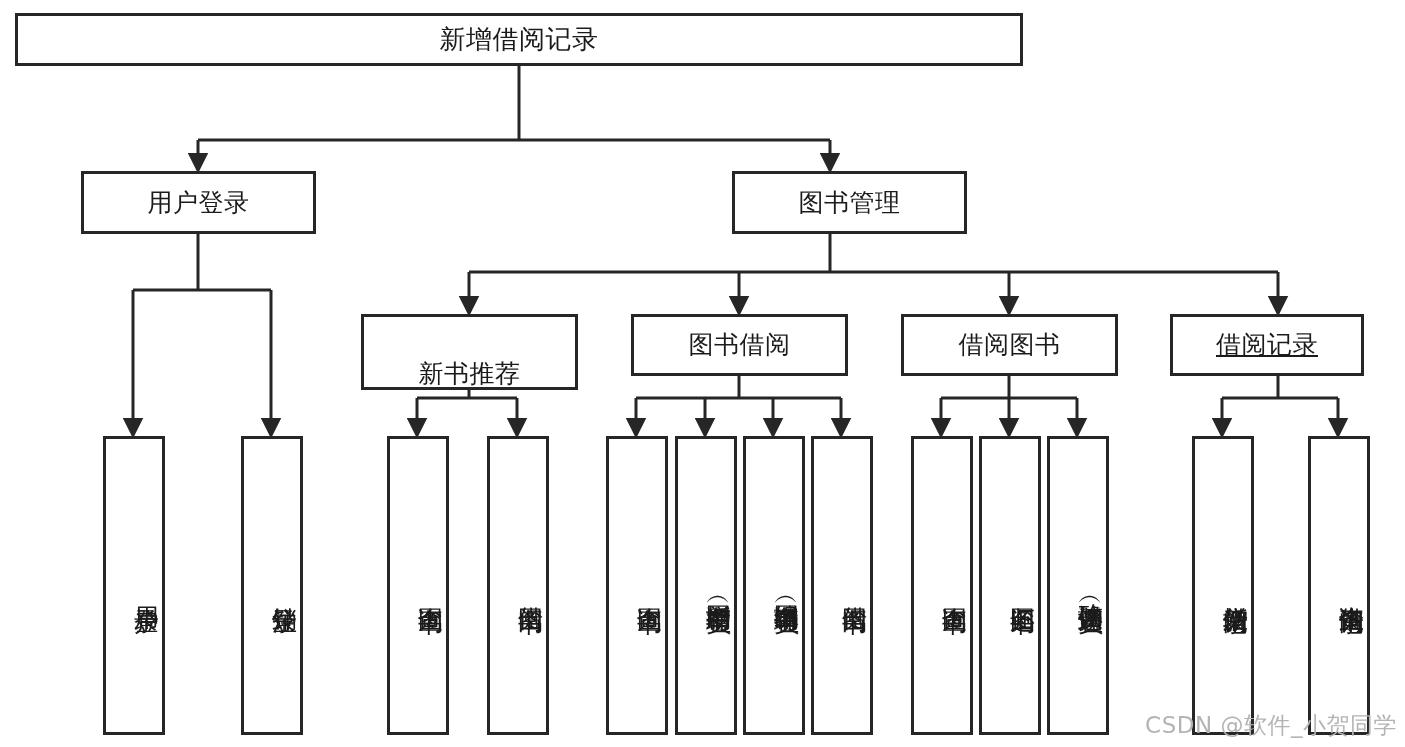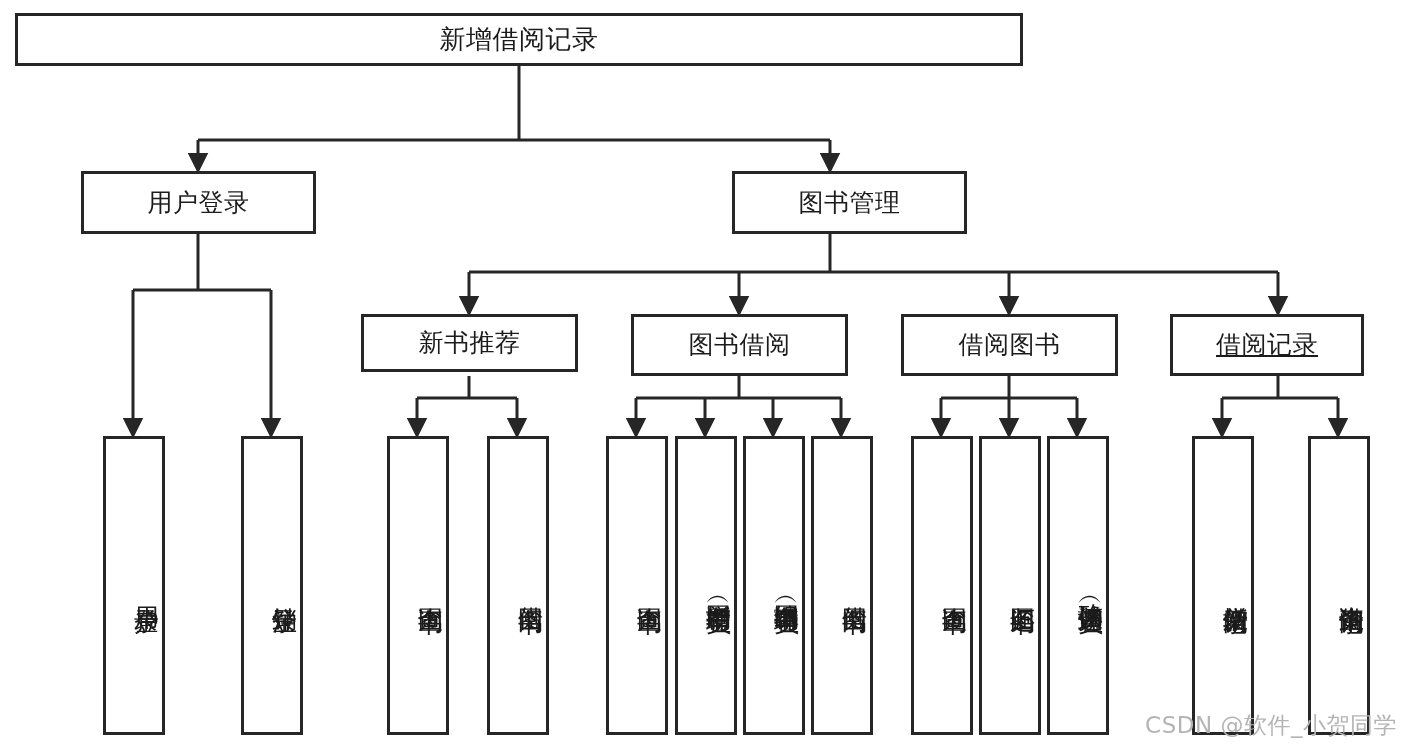--- a/index.html
+++ b/index.html
@@ -133,21 +133,21 @@
   </div>
 
   <div class="node node-h" style="left:81px; top:171px; width:235px; height:63px;">
     <span>用户登录</span>
   </div>
 
   <div class="node node-h" style="left:732px; top:171px; width:235px; height:63px;">
     <span>图书管理</span>
   </div>
 
-  <div class="node node-h" style="left:361px; top:314px; width:217px; height:58px;">
+  <div class="node node-h" style="left:361px; top:314px; width:217px; height:76px;align-items:flex-end;">
     <span>新书推荐</span>
   </div>
 
   <div class="node node-h" style="left:631px; top:314px; width:217px; height:62px;">
     <span>图书借阅</span>
   </div>
 
   <div class="node node-h" style="left:901px; top:314px; width:217px; height:62px;">
     <span>借阅图书</span>
   </div>

